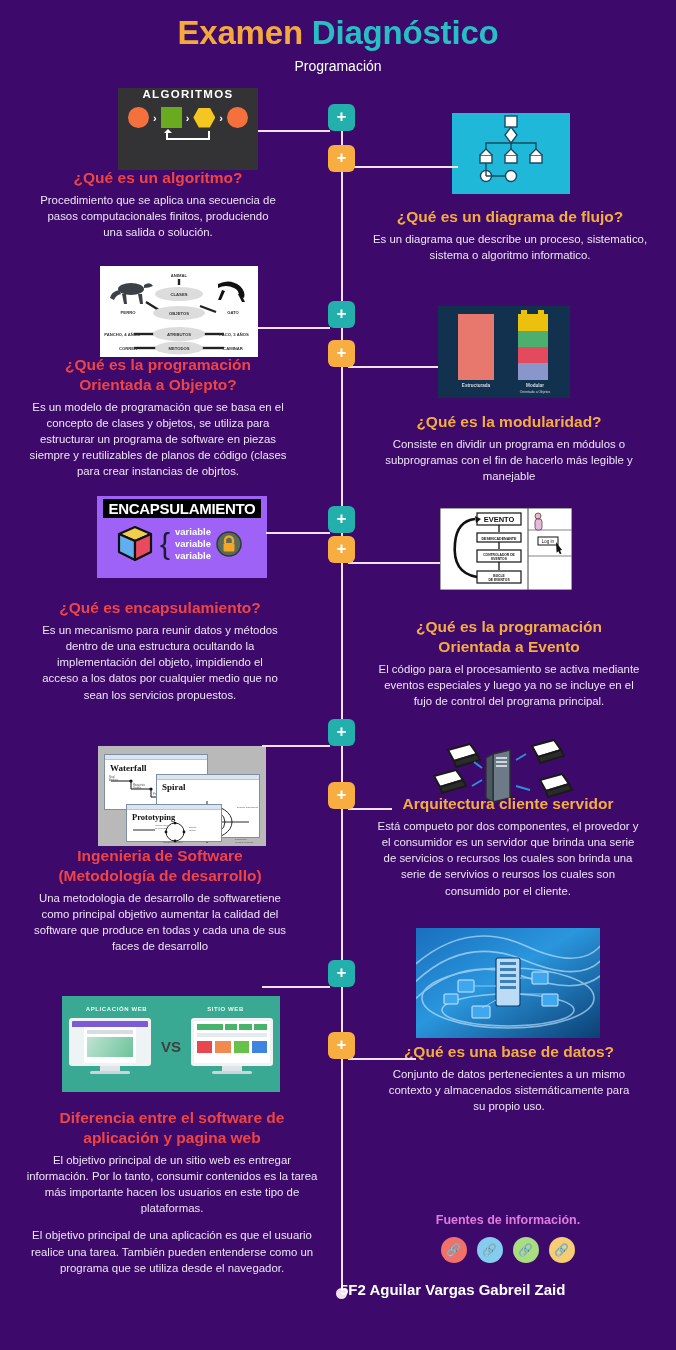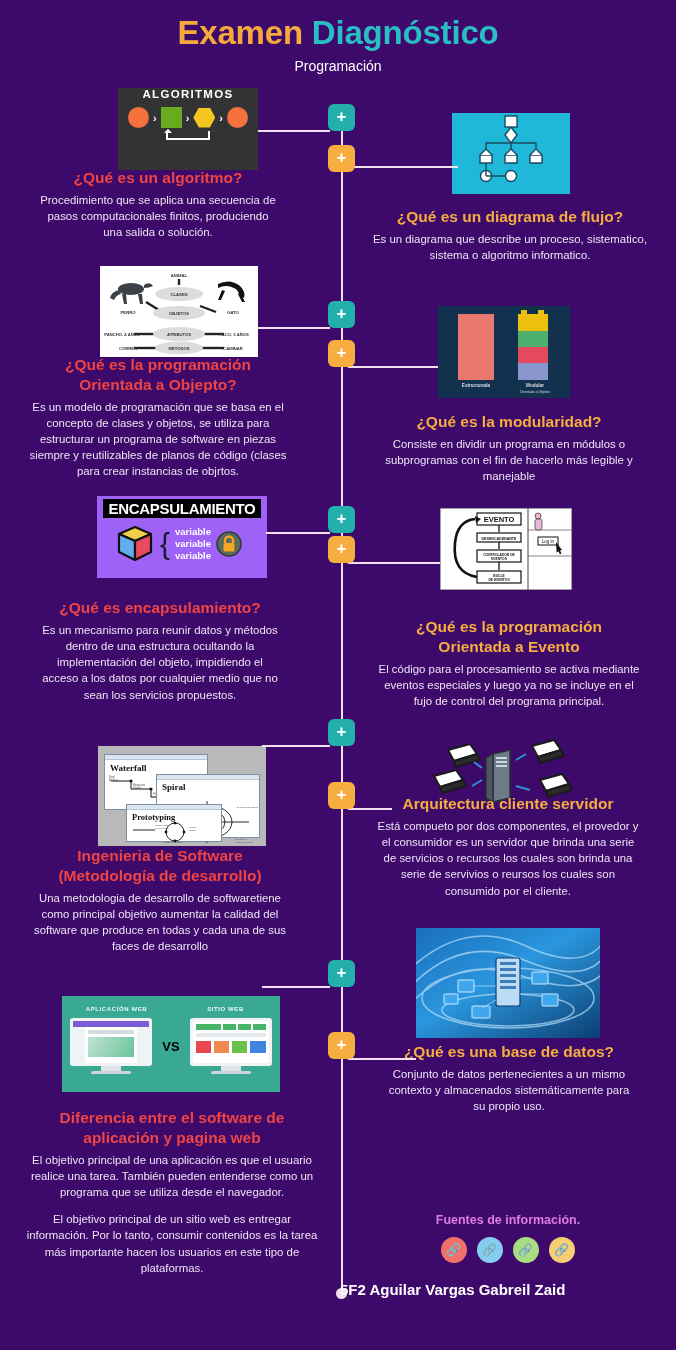--- a/index.html
+++ b/index.html
@@ -161,21 +161,21 @@
   .cs { background: #3d0a6b; }
 
   
   .bd { background: #0d3f75; }
 
   
   .app { background: #3aa993; }
   .app-lbl { color:#eafaf5; font-size: 6px; letter-spacing:0.6px; font-weight:bold; text-align:center; }
   .monitor { background: #f0f2f4; border-radius: 3px; padding: 3px; }
   .screen { background:#fff; border-radius:1px; overflow:hidden; }
-  .vs { color:#000000; font-weight:bold; font-size:13px; }
+  .vs { color:#404040; font-weight:bold; font-size:15px; }
 
   
   .fuentes {
     position: absolute; width: 336px; left: 340px; top: 1213px;
     text-align: center; color: #e07be0; font-size: 12.5px; font-weight: bold;
   }
   .src-row {
     position: absolute; left: 340px; top: 1237px; width: 336px;
     display: flex; justify-content: center; gap: 10px;
   }
@@ -616,22 +616,22 @@
             </div>
           </div>
         </div>
         <div style="width:20px;height:5px;background:#dfe4e8;margin:0 auto;"></div>
         <div style="width:40px;height:3px;background:#cdd4d9;margin:0 auto;border-radius:2px;"></div>
       </div>
     </div>
   </div>
   <div class="blk" style="left:26px; top:1108px; width:292px;">
     <h3 class="h-teal">Diferencia entre el software de aplicación y pagina web</h3>
+    <p>El objetivo principal de un sitio web es entregar información. Por lo tanto, consumir contenidos es la tarea más importante hacen los usuarios en este tipo de plataformas.</p>
     <p>El objetivo principal de una aplicación es que el usuario realice una tarea. También pueden entenderse como un programa que se utiliza desde el navegador.</p>
-    <p>El objetivo principal de un sitio web es entregar información. Por lo tanto, consumir contenidos es la tarea más importante hacen los usuarios en este tipo de plataformas.</p>
   </div>
 
   <div class="fuentes">Fuentes de información.</div>
   <div class="src-row">
     <div class="src-ico" style="background:#f0706a;">🔗</div>
     <div class="src-ico" style="background:#85cdee;">🔗</div>
     <div class="src-ico" style="background:#a9dd7f;">🔗</div>
     <div class="src-ico" style="background:#f5cd74;">🔗</div>
   </div>
   <div class="author">5F2 Aguilar Vargas Gabreil Zaid</div>

